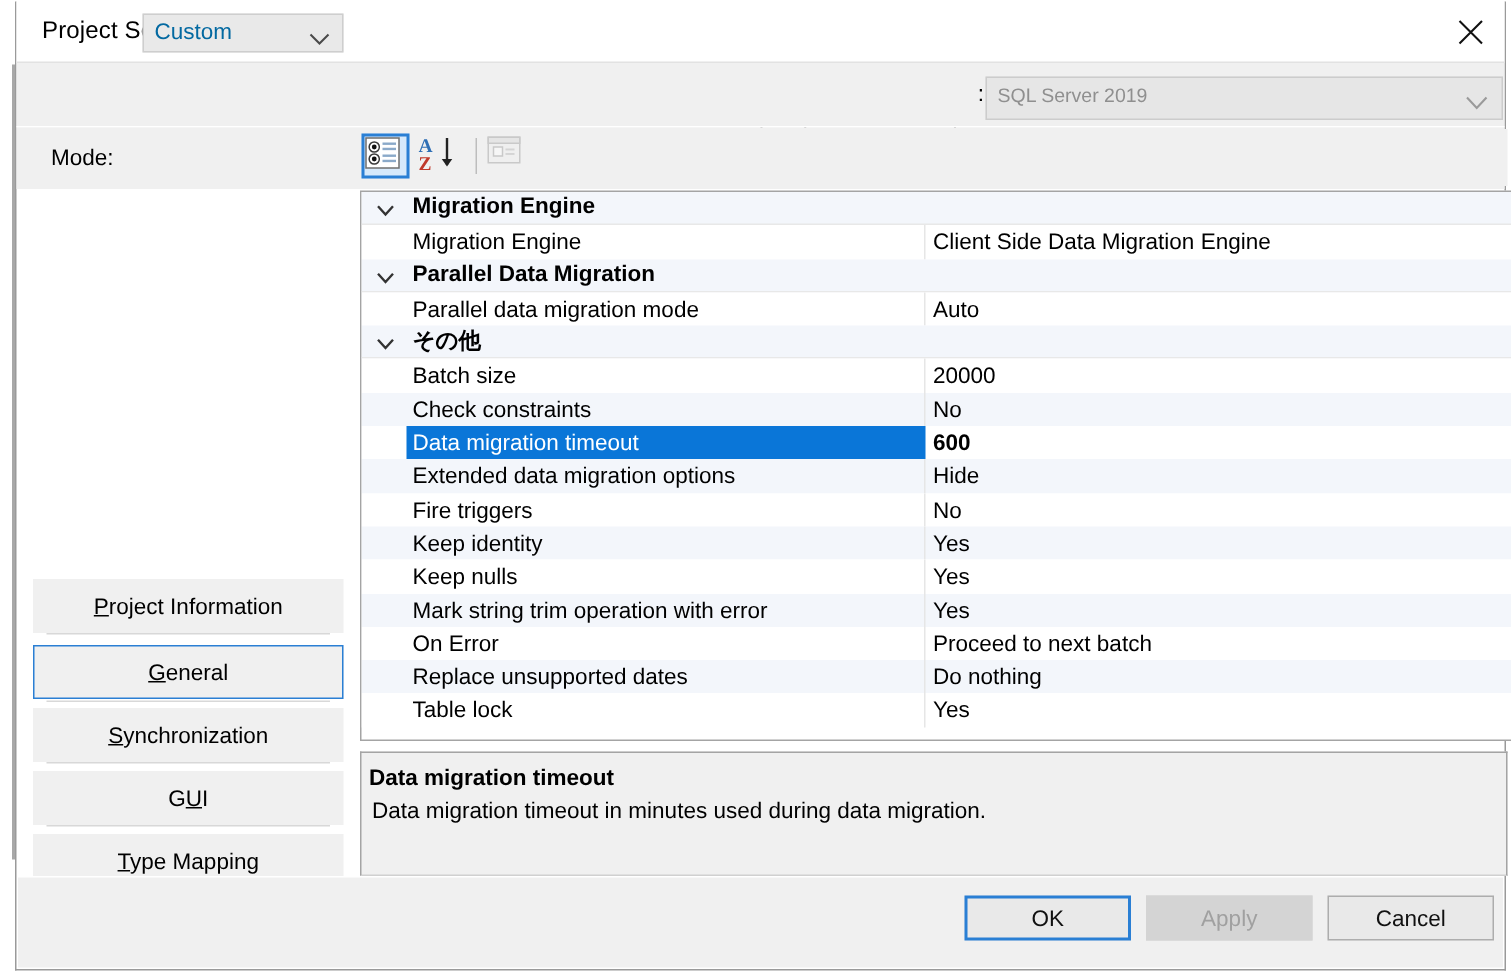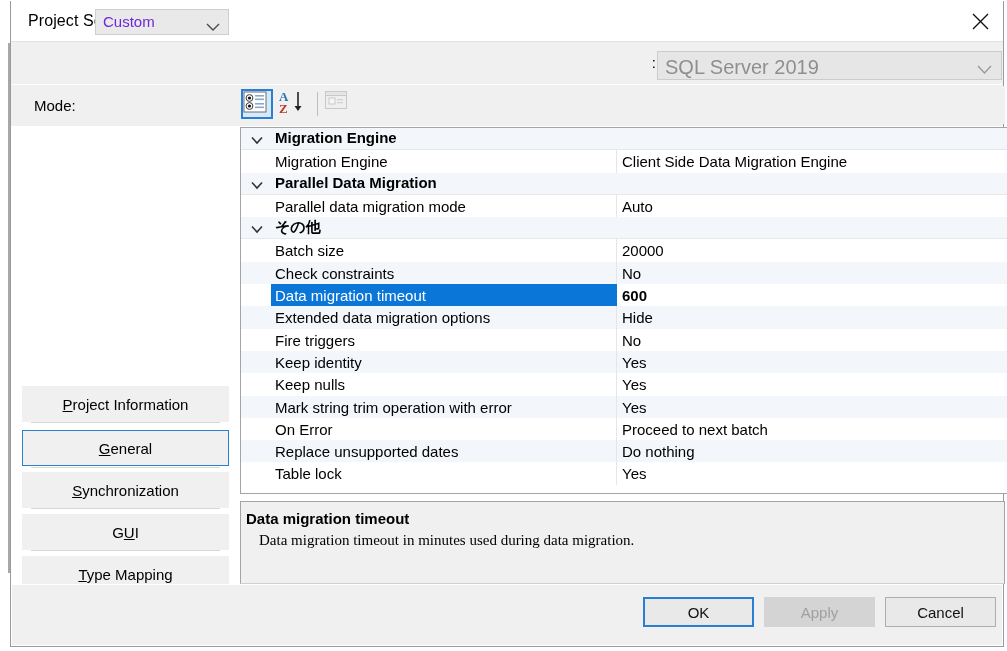--- a/index.html
+++ b/index.html
@@ -81,21 +81,21 @@
     position: absolute;
     left: 646px; top: 50px;
     width: 345px; height: 29px;
     background: #e6e6e6;
     border: 1px solid #cccccc;
     box-sizing: border-box;
   }
   #target-combo .combo-value {
     position: absolute;
     left: 7px; top: 4px;
-    font-size: 20px;
+    font-size: 13px;
     color: #8f8f8f;
     white-space: nowrap;
   }
   #target-combo .chev {
     position: absolute;
     right: 9px; top: 9px;
   }
 
   
   #modebar {
@@ -113,21 +113,21 @@
     left: 84px; top: 8px;
     width: 134px; height: 26px;
     background: #e9e9e9;
     border: 1px solid #cecece;
     box-sizing: border-box;
   }
   #mode-combo .combo-value {
     position: absolute;
     left: 7px; top: 3px;
     font-size: 15px;
-    color: #6d28d9;
+    color: #0369a1;
   }
   #mode-combo .chev {
     position: absolute;
     right: 8px; top: 8px;
   }
 
   #toolbar {
     position: absolute;
     left: 229px; top: 85px;
     width: 765px; height: 38px;
@@ -287,23 +287,22 @@
     box-sizing: border-box;
   }
   #desc-title {
     position: absolute;
     left: 5px; top: 8px;
     font-weight: bold;
     font-size: 15px;
   }
   #desc-body {
     position: absolute;
-    left: 18px; top: 30px;
-    font-size: 15px;
-    font-family: Liberation Serif, serif;
+    left: 7px; top: 30px;
+    font-size: 15px;
   }
 
   
   #bottombar {
     position: absolute;
     left: 1px; bottom: 1px; right: 1px; height: 60px;
     background: #f0f0f0;
     border-top: 1px solid #ffffff;
   }
   .dlg-btn {

